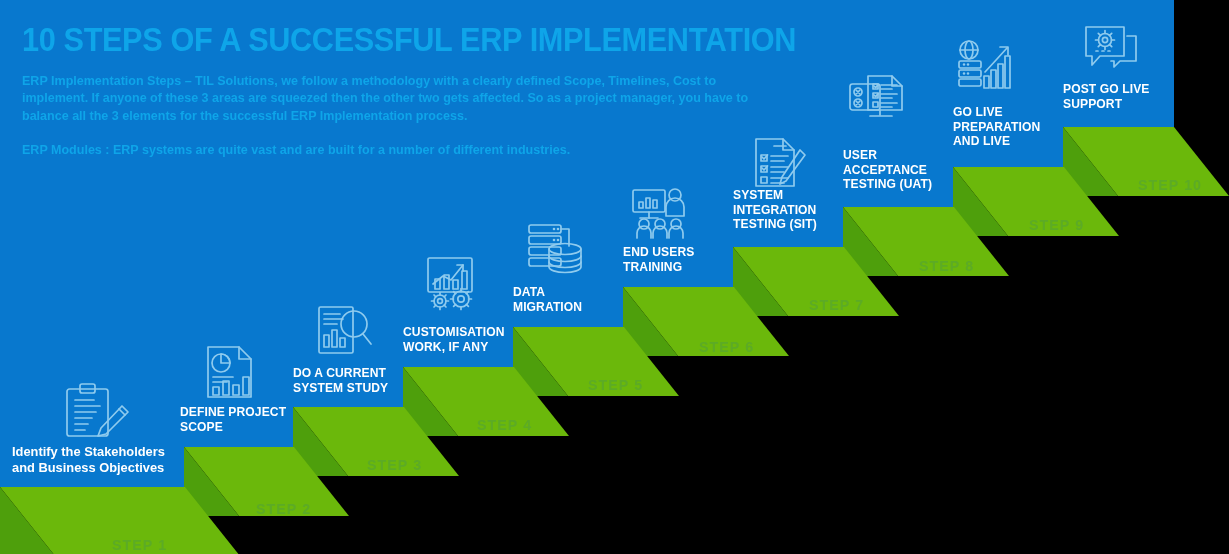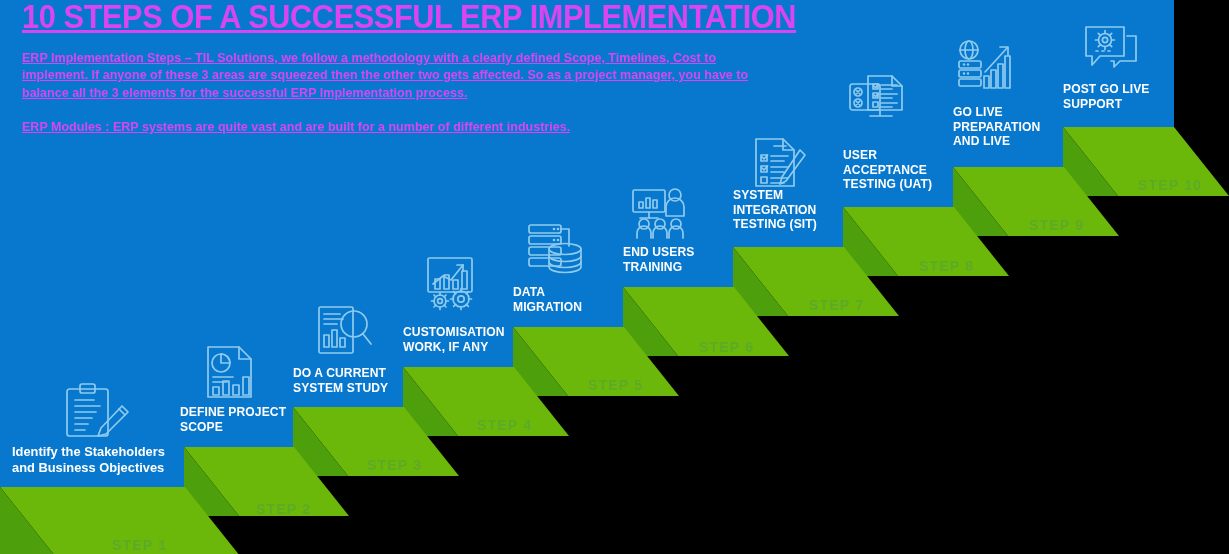--- a/index.html
+++ b/index.html
@@ -6,25 +6,24 @@
   #stage{
     position:relative;
     width:1229px;height:554px;
     background:#000;
     overflow:hidden;
     font-family:"Liberation Sans", sans-serif;
   }
   #stairs{position:absolute;left:0;top:0;width:1229px;height:554px;}
   .hdr{
     position:absolute;
-    left:22px;top:0;
+    left:22px;top:23px;
     width:770px;
-    color:#d946ef;
+    color:#0ea5e9;
     z-index:6;
-    text-decoration:underline;
   }
   .hdr-title{
     font-size:33px;
     font-weight:bold;
     letter-spacing:-0.4px;
     line-height:1.05;
     transform:scaleX(0.93);
     transform-origin:left center;
     white-space:nowrap;
     margin:0 0 14px 0;

